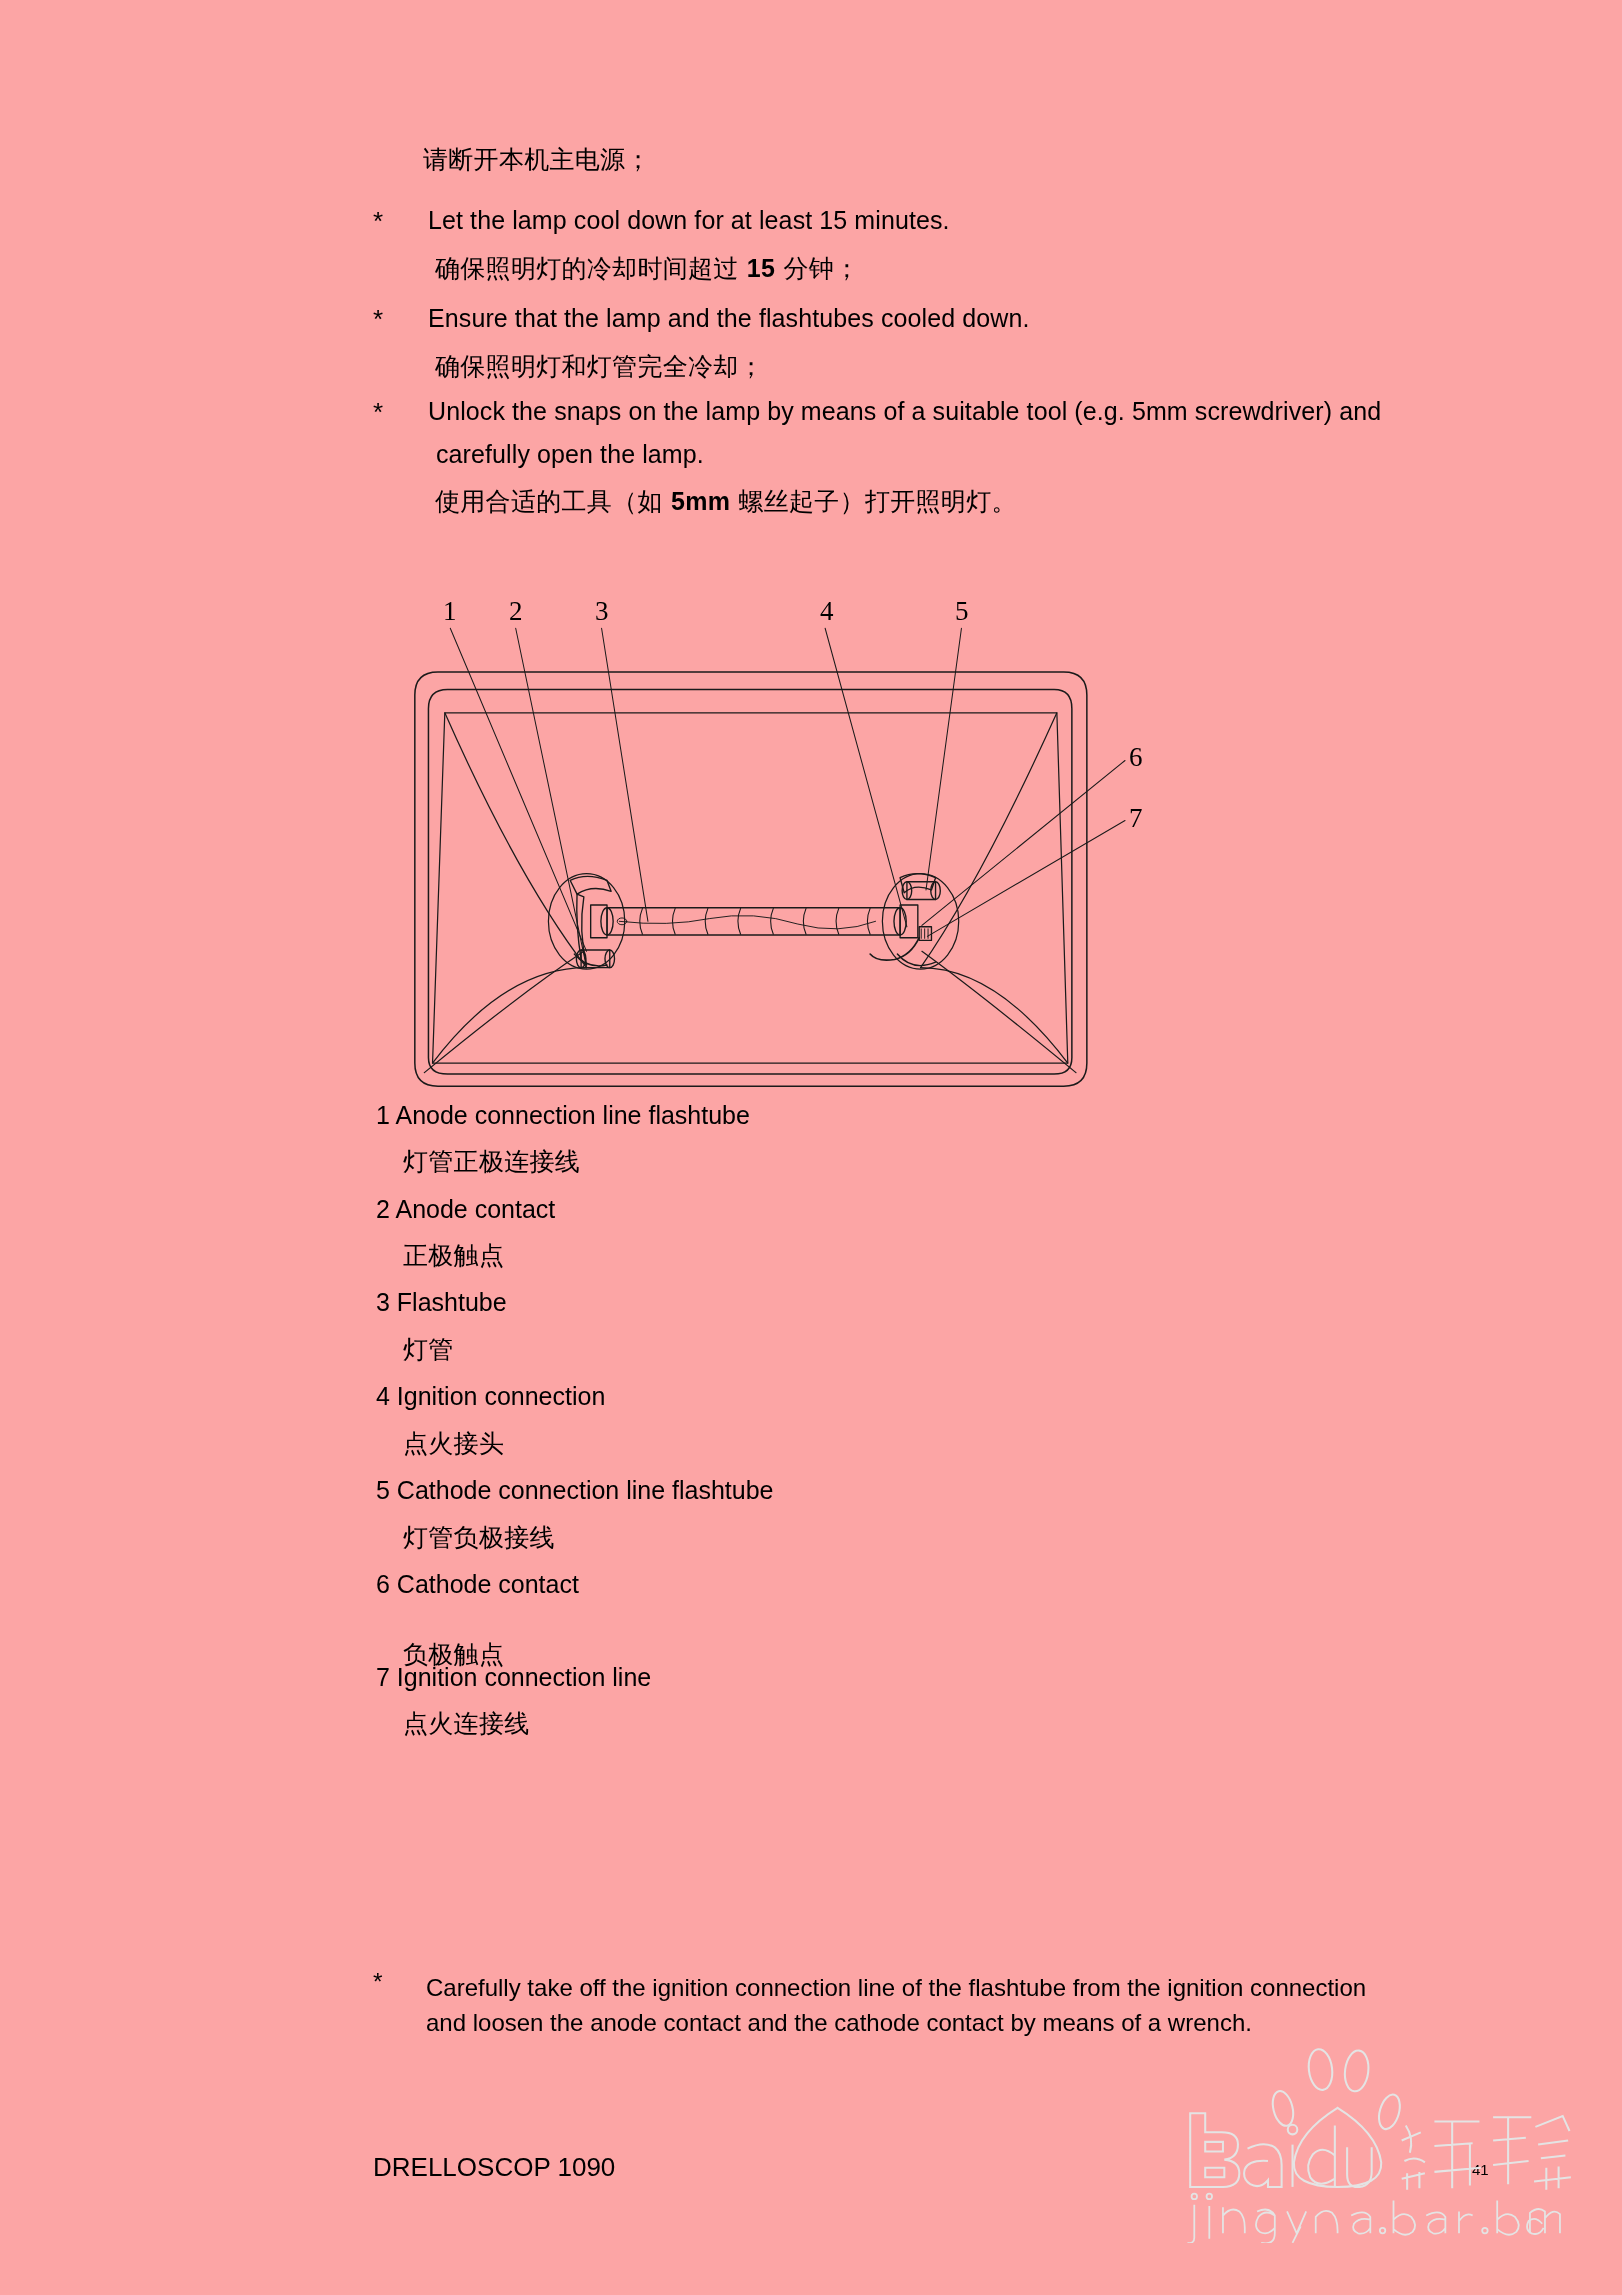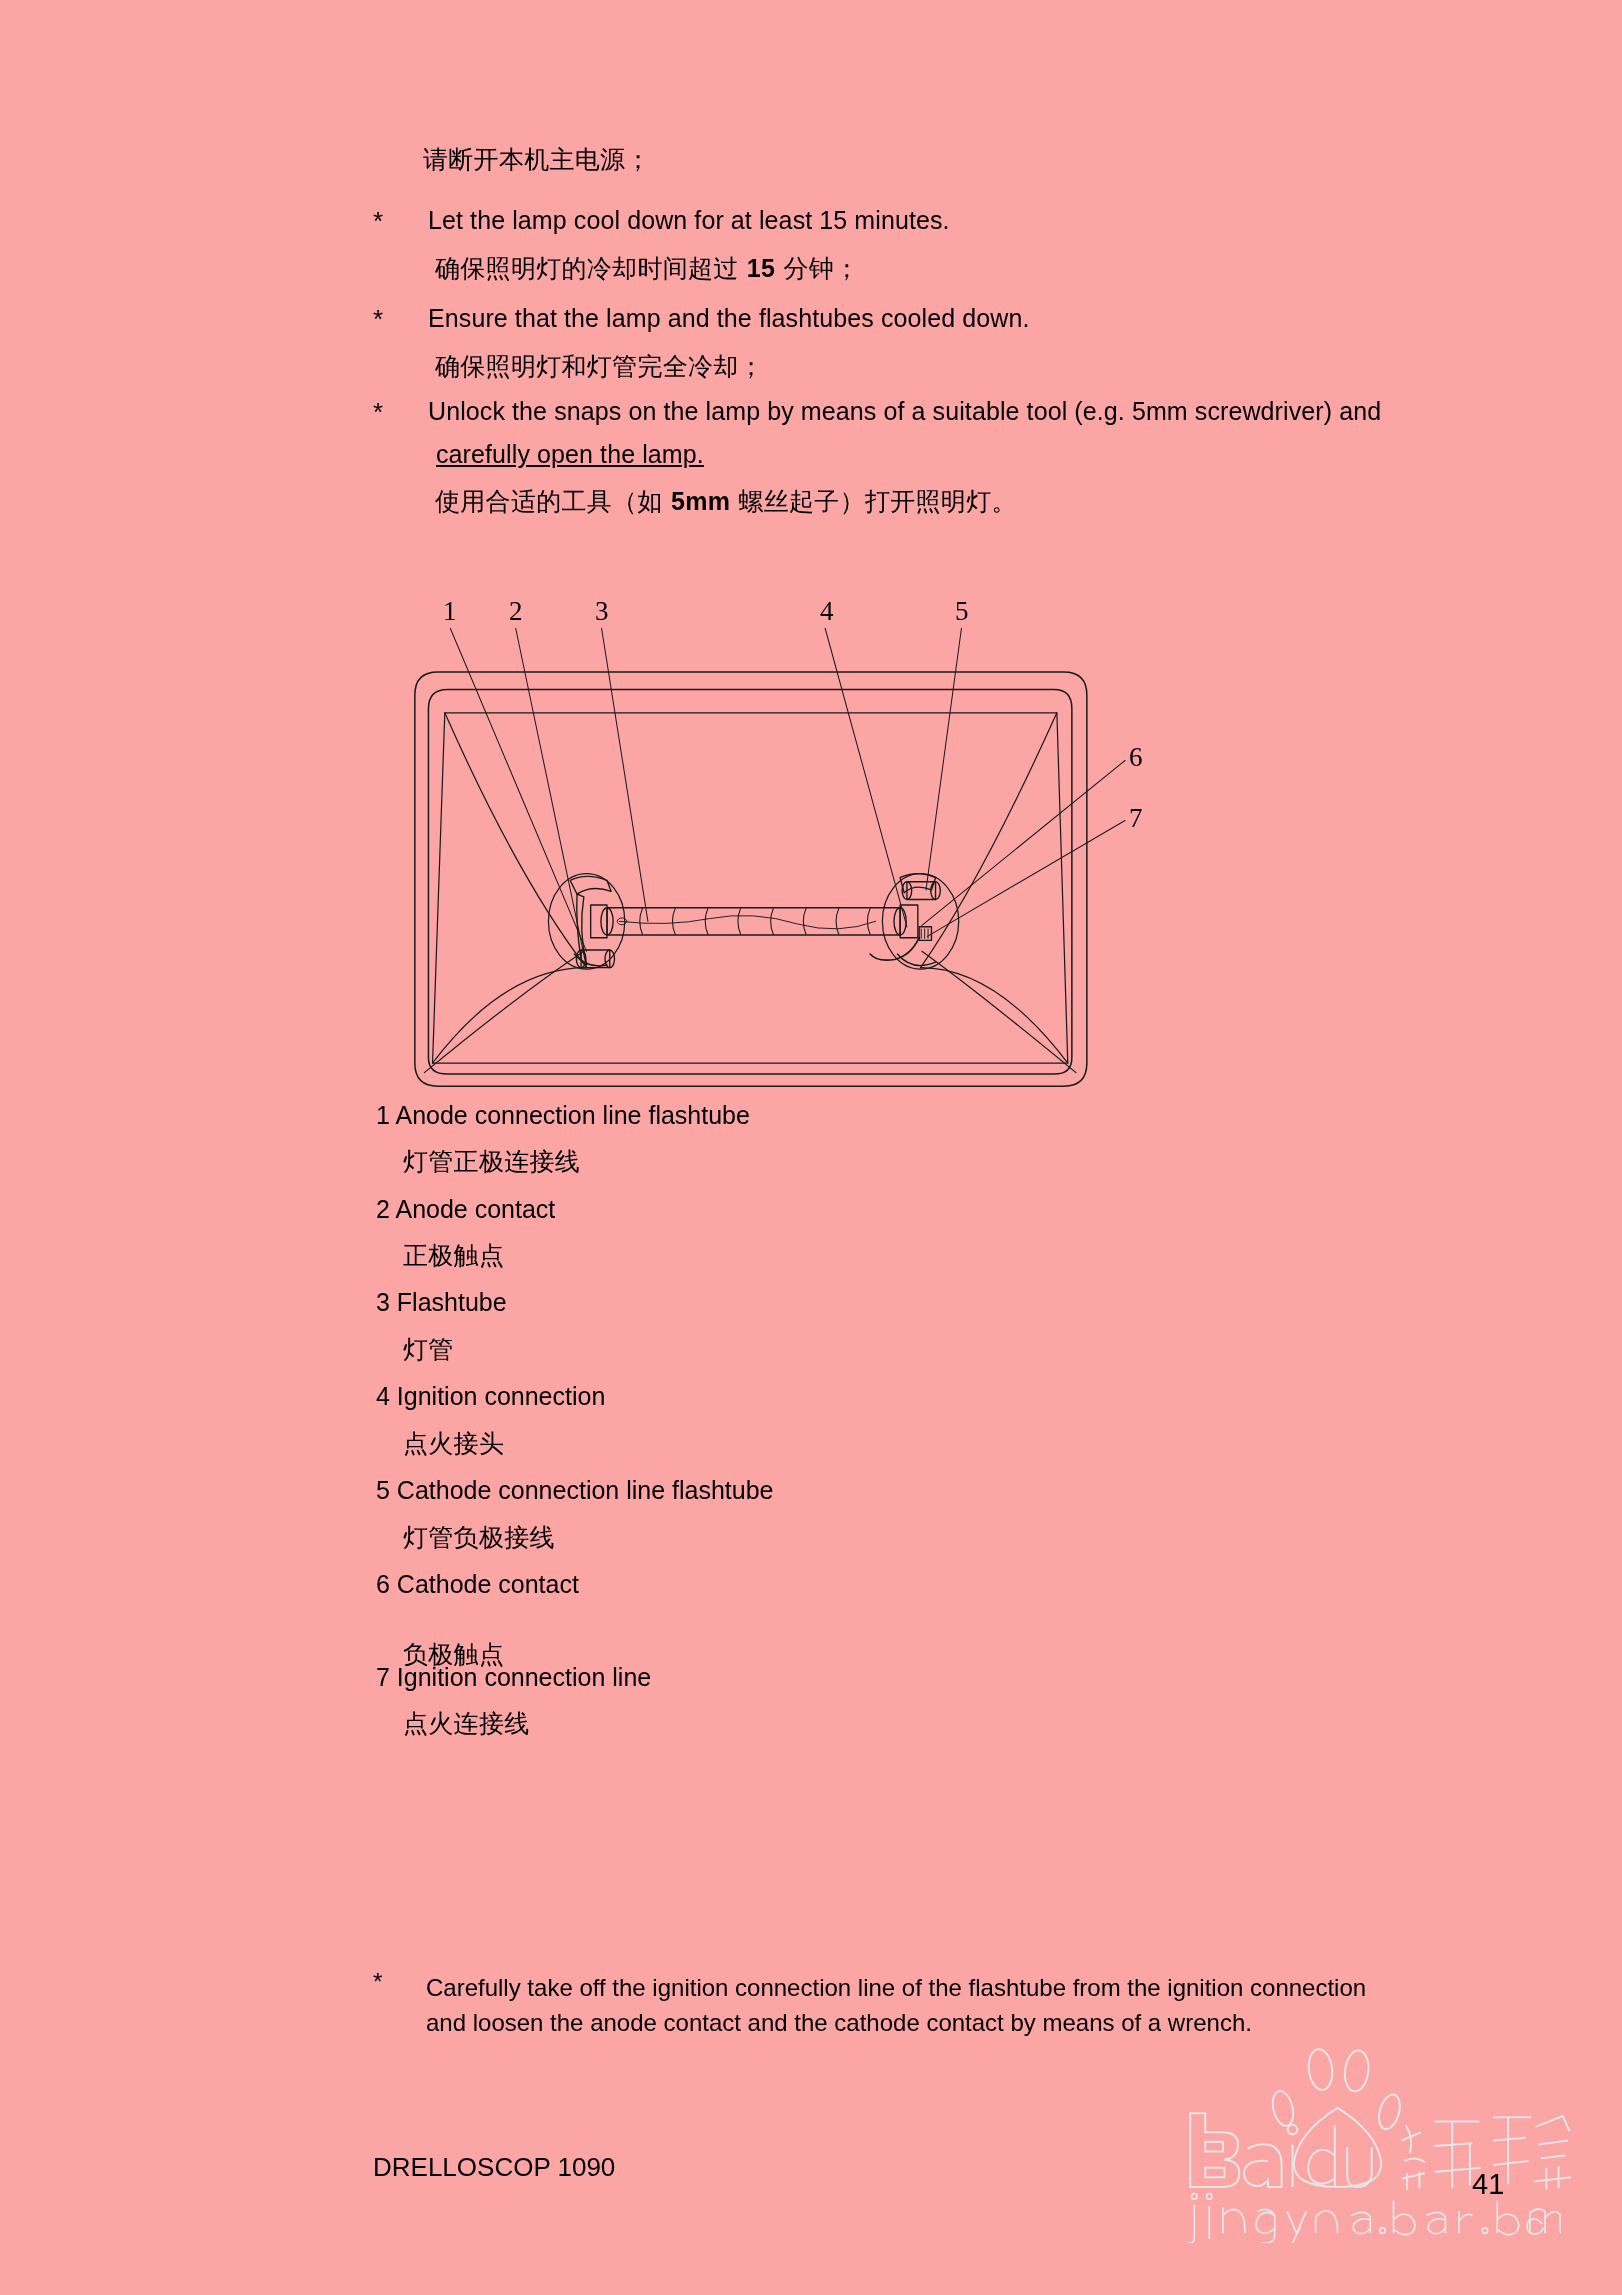--- a/index.html
+++ b/index.html
@@ -37,21 +37,20 @@
   .line-en {
     position: absolute;
     left: 428px;
     font-size: 25px;
     line-height: 1;
     white-space: nowrap;
     letter-spacing: 0.1px;
   }
   .line-en.indent {
     left: 436px;
-    text-decoration: underline;
   }
   .line-cn {
     position: absolute;
     left: 423px;
     font-size: 25px;
     line-height: 1;
     white-space: nowrap;
     font-family: "DejaVu Sans", "Liberation Sans", sans-serif;
     letter-spacing: 0.3px;
   }
@@ -137,23 +136,22 @@
     left: 373px;
     top: 2154px;
     font-size: 26px;
     line-height: 1;
     white-space: nowrap;
   }
   #page-number {
     position: absolute;
     left: 1472px;
     top: 2162px;
-    font-size: 29px;
-    line-height: 1;
-    margin-top: 8px;
+    font-size: 15px;
+    line-height: 1;
   }
 
   
   #watermark {
     position: absolute;
     left: 1152px;
     top: 2045px;
     width: 423px;
     height: 198px;
     pointer-events: none;

